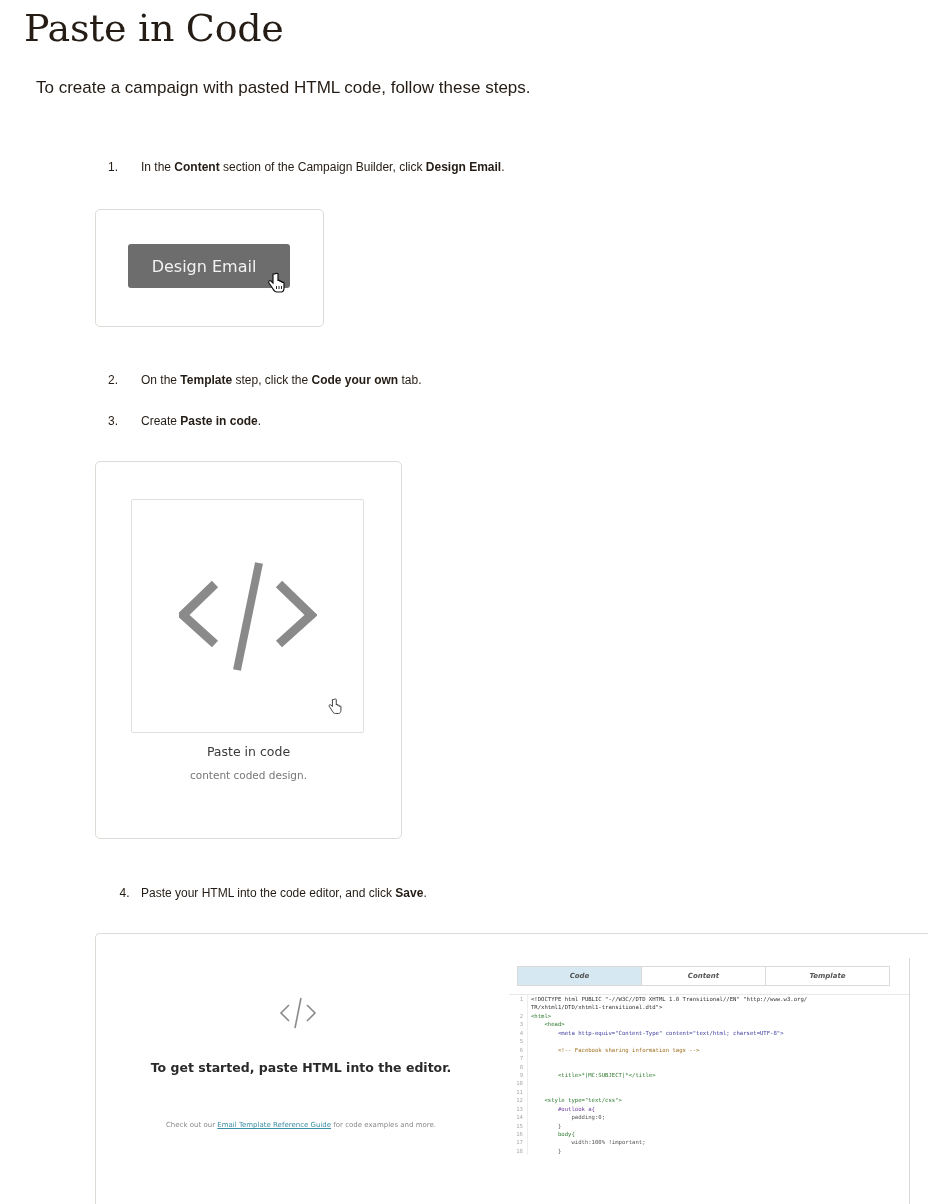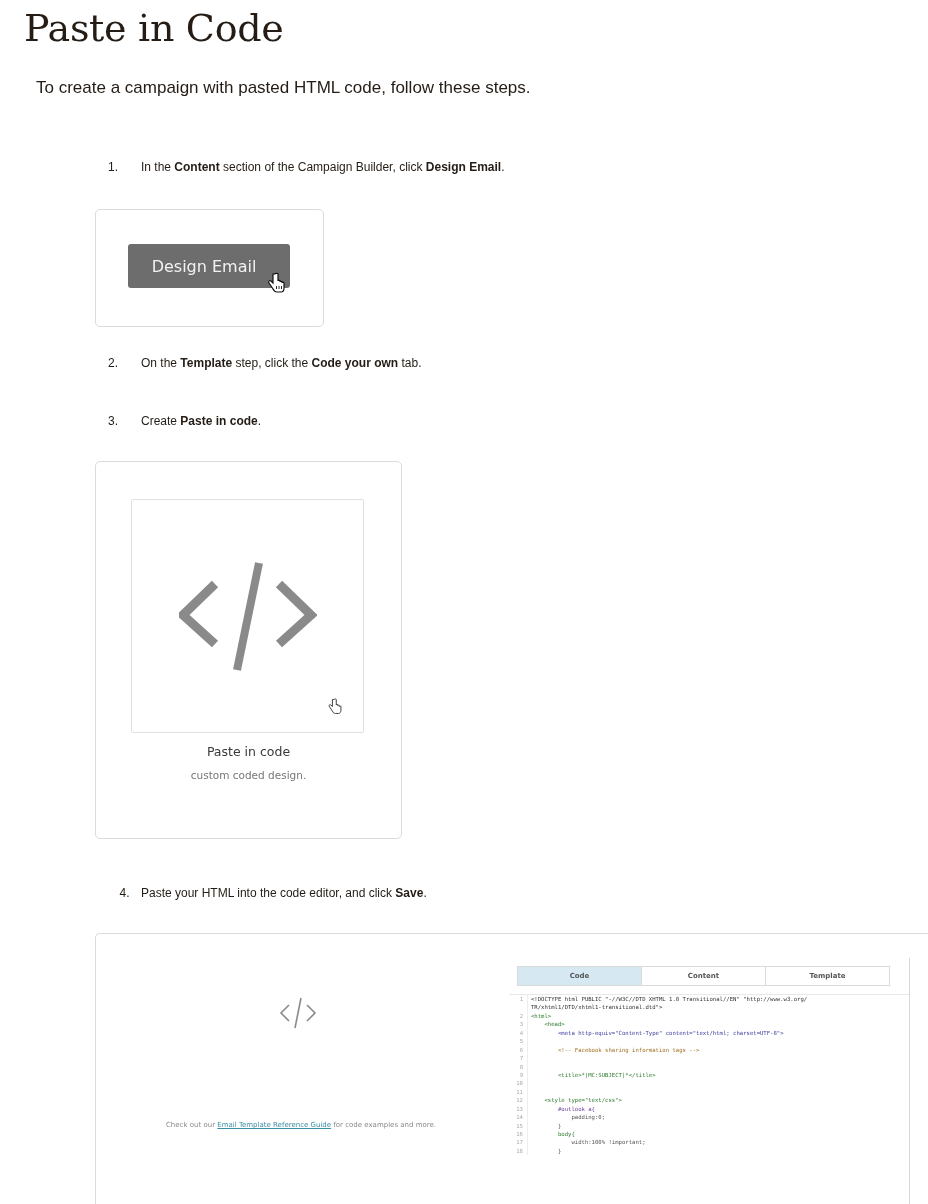--- a/index.html
+++ b/index.html
@@ -61,21 +61,21 @@
     position: absolute; left: 0; width: 410px; top: 145px; text-align: center;
     font-family: "DejaVu Sans", sans-serif; font-size: 7px; color: #8a8a8a; margin-top: 42px;
   }
   .empty-sub a { color: #3a8ea5; text-decoration: underline; }
   .right-pane {
     position: absolute; left: 413px; top: 24px; width: 400px; height: 250px;
     border-right: 1px solid #d8d8d8; background: #fff;
   }
   .tabs {
     position: absolute; left: 8px; top: 8px; width: 373px; height: 20px;
-    display: flex; border: 1px solid #dadada; box-sizing: border-box;
+    display: flex; border: 1px solid #dadada; box-sizing: border-box; font-style: italic;
   }
   .tab {
     flex: 1; display: flex; align-items: center; justify-content: center;
     font-family: "DejaVu Sans", sans-serif; font-size: 7px; font-weight: bold; color: #555;
     border-right: 1px solid #dadada;
   }
   .tab:last-child { border-right: none; }
   .tab.active { background: #d6e9f3; }
   .code-area {
     position: absolute; left: 0; top: 36px; width: 400px; height: 214px;
@@ -104,56 +104,57 @@
 </div>
 
 <div class="frame" style="left:95px; top:209px; width:227px; height:116px;">
   <div class="design-btn">Design Email</div>
   <svg class="cursor" style="left:172px; top:62px;" width="18" height="22" viewBox="0 0 18 22">
     <path d="M5 2 v9 l-2-2 c-1-1-3 0-2 2 l4 6 c1 2 2 3 4 3 h4 c2 0 3-2 3-4 v-5 c0-1-2-1-2 0 v-1 c0-1-2-1-2 0 v-1 c0-1-2-1-2 0 v-7 c0-1-3-1-3 0z" fill="#fff" stroke="#111" stroke-width="1.2"></path>
     <path d="M8.5 14 v3 M11 14 v3 M13.5 14 v3" stroke="#111" stroke-width="0.9"></path>
   </svg>
 </div>
 
-<div class="step" style="top:356px;">
+<div class="step" style="top:373px;">
   <span class="num">2.</span><span>On the </span><b>Template</b><span> step, click the </span><b>Code your own</b><span> tab.</span>
 </div>
 
 <div class="step" style="top:414px;">
   <span class="num">3.</span><span>Create </span><b>Paste in code</b><span>.</span>
 </div>
 
 <div class="frame" style="left:95px; top:461px; width:305px; height:376px;">
   <div class="tile">
     <svg style="position:absolute; left:47px; top:62px;" width="138" height="110" viewBox="0 0 138 110">
       <polyline points="36,22 4,53 36,82" fill="none" stroke="#8a8a8a" stroke-width="9"></polyline>
       <line x1="80" y1="1" x2="58" y2="108" stroke="#8a8a8a" stroke-width="8"></line>
       <polyline points="100,22 132,53 100,82" fill="none" stroke="#8a8a8a" stroke-width="9"></polyline>
     </svg>
     <svg style="position:absolute; left:196px; top:198px;" width="15" height="17" viewBox="0 0 18 22">
       <path d="M5 2 v9 l-2-2 c-1-1-3 0-2 2 l4 6 c1 2 2 3 4 3 h4 c2 0 3-2 3-4 v-5 c0-1-2-1-2 0 v-1 c0-1-2-1-2 0 v-1 c0-1-2-1-2 0 v-7 c0-1-3-1-3 0z" fill="#fff" stroke="#333" stroke-width="1.2"></path>
     </svg>
   </div>
   <div class="tile-title">Paste in code</div>
   <div class="tile-desc">
-    <div>custom coded design.</div>
+    <div>content coded design.</div>
   </div>
 </div>
 
 <div class="step" style="top:886px;text-align:center;">
   <span class="num">4.</span><span>Paste your HTML into the code editor, and click </span><b>Save</b><span>.</span>
 </div>
 
 <div class="frame" style="left:95px; top:933px; width:850px; height:290px; border-right:none;">
   <div class="left-pane">
     <svg class="empty-icon" width="40" height="34" viewBox="0 0 40 34">
       <polyline points="11,9 3,17 11,25" fill="none" stroke="#8a8a8a" stroke-width="1.6"></polyline>
       <line x1="23" y1="2" x2="17" y2="32" stroke="#8a8a8a" stroke-width="1.6"></line>
       <polyline points="29,9 37,17 29,25" fill="none" stroke="#8a8a8a" stroke-width="1.6"></polyline>
     </svg>
+    <div class="empty-heading">To get started, paste HTML into the editor.</div>
     <div class="empty-sub">
       <span>Check out our </span><a>Email Template Reference Guide</a><span> for code examples and more.</span>
     </div>
   </div>
 
   <div class="right-pane">
     <div class="tabs">
       <div class="tab active">Code</div>
       <div class="tab">Content</div>
       <div class="tab">Template</div>

